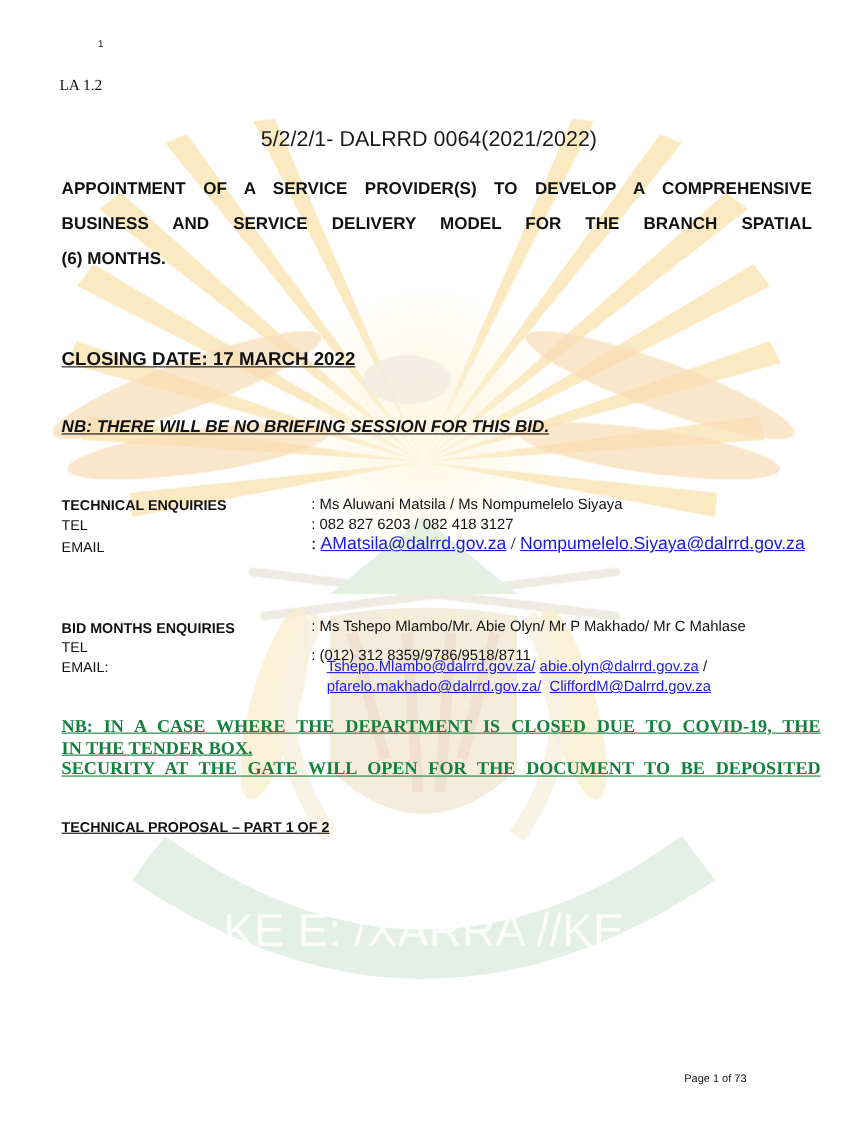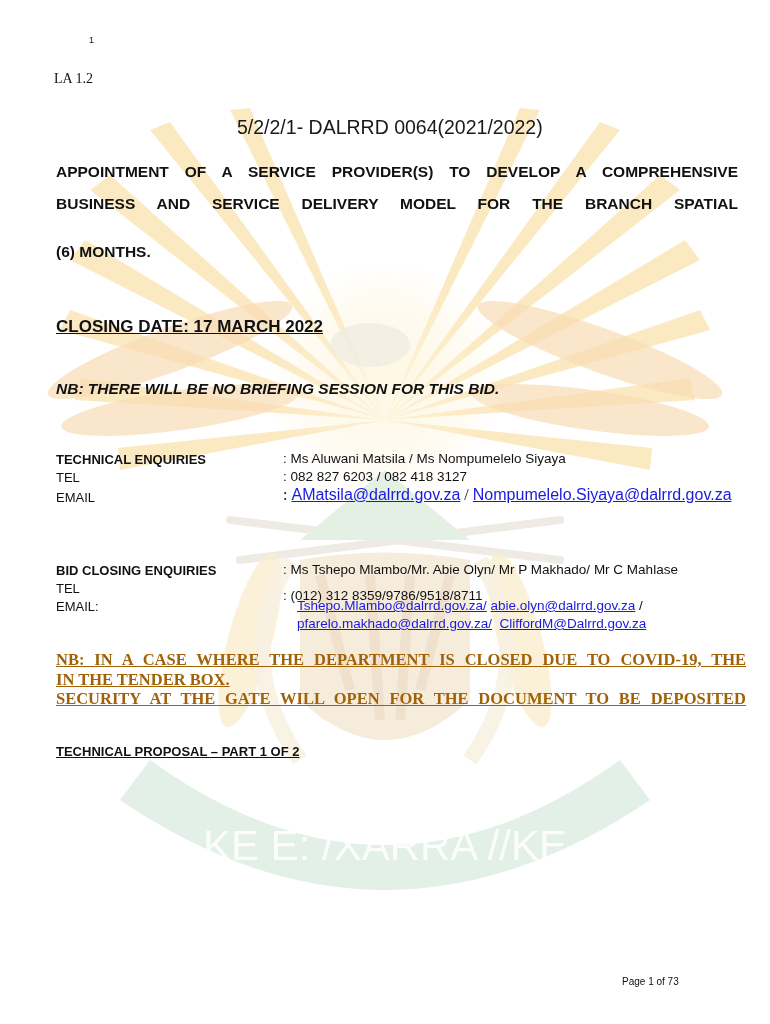--- a/index.html
+++ b/index.html
@@ -58,33 +58,34 @@
       line-height: 32px;
       text-align: justify;
       text-align-last: left;
     }
     .title-line {
       display: block;
       text-align: justify;
       text-align-last: justify;
       height: 32px;
     }
-    .title-line.last { text-align-last: left; margin-top: 16px; }
+    .title-line.last { text-align-last: left; }
 
     .closing-date {
       left: 56px; top: 317px;
       font-weight: bold;
       font-size: 17px;
       text-decoration: underline;
     }
     .no-briefing {
       left: 56px; top: 380px;
       font-weight: bold;
       font-style: italic;
       font-size: 15.5px;
+      text-decoration: underline;
     }
 
     .contact-label {
       left: 56px;
       font-size: 13px;
     }
     .contact-label.bold { font-weight: bold; }
     .contact-value {
       left: 283px;
       font-size: 13.5px;
@@ -106,21 +107,21 @@
     }
 
     .covid-notice {
       left: 56px; top: 650px;
       width: 690px;
       white-space: normal;
       font-family: "Liberation Serif", serif;
       font-weight: bold;
       font-size: 16.5px;
       line-height: 19.5px;
-      color: #a16207;
+      color: #15803d;
       text-decoration: underline;
     }
     .covid-line { display: block; text-align: justify; text-align-last: justify; }
     .covid-line.last { text-align-last: left; }
 
     .tech-proposal {
       left: 56px; top: 744px;
       font-weight: bold;
       font-size: 13px;
       text-decoration: underline;
@@ -217,21 +218,21 @@
   <div class="abs contact-value" style="top:451px;">:  Ms Aluwani Matsila / Ms Nompumelelo Siyaya</div>
 
   <div class="abs contact-label" style="top:470px;">TEL</div>
   <div class="abs contact-value" style="top:469px;">: 082 827 6203 / 082 418 3127</div>
 
   <div class="abs contact-label" style="top:490px;">EMAIL</div>
   <div class="abs contact-value" style="top:486px;">
     <span class="serif-sep">: </span><a class="serif-link">AMatsila@dalrrd.gov.za</a><span class="serif-sep"> / </span><a class="serif-link">Nompumelelo.Siyaya@dalrrd.gov.za</a>
   </div>
 
-  <div class="abs contact-label bold" style="top:563px;">BID CLOSING ENQUIRIES</div>
+  <div class="abs contact-label bold" style="top:563px;">BID MONTHS ENQUIRIES</div>
   <div class="abs contact-value" style="top:562px;">:  Ms Tshepo Mlambo/Mr. Abie Olyn/ Mr P Makhado/ Mr C Mahlase</div>
 
   <div class="abs contact-label" style="top:581px;">TEL</div>
   <div class="abs contact-value" style="top:588px;">: (012) 312 8359/9786/9518/8711</div>
 
   <div class="abs contact-label" style="top:599px;">EMAIL:</div>
   <div class="abs contact-value" style="top:598px; left:297px;">
     <a class="sans-link">Tshepo.Mlambo@dalrrd.gov.za/</a> <a class="sans-link">abie.olyn@dalrrd.gov.za</a><span> /</span>
   </div>
   <div class="abs contact-value" style="top:616px; left:297px;">

